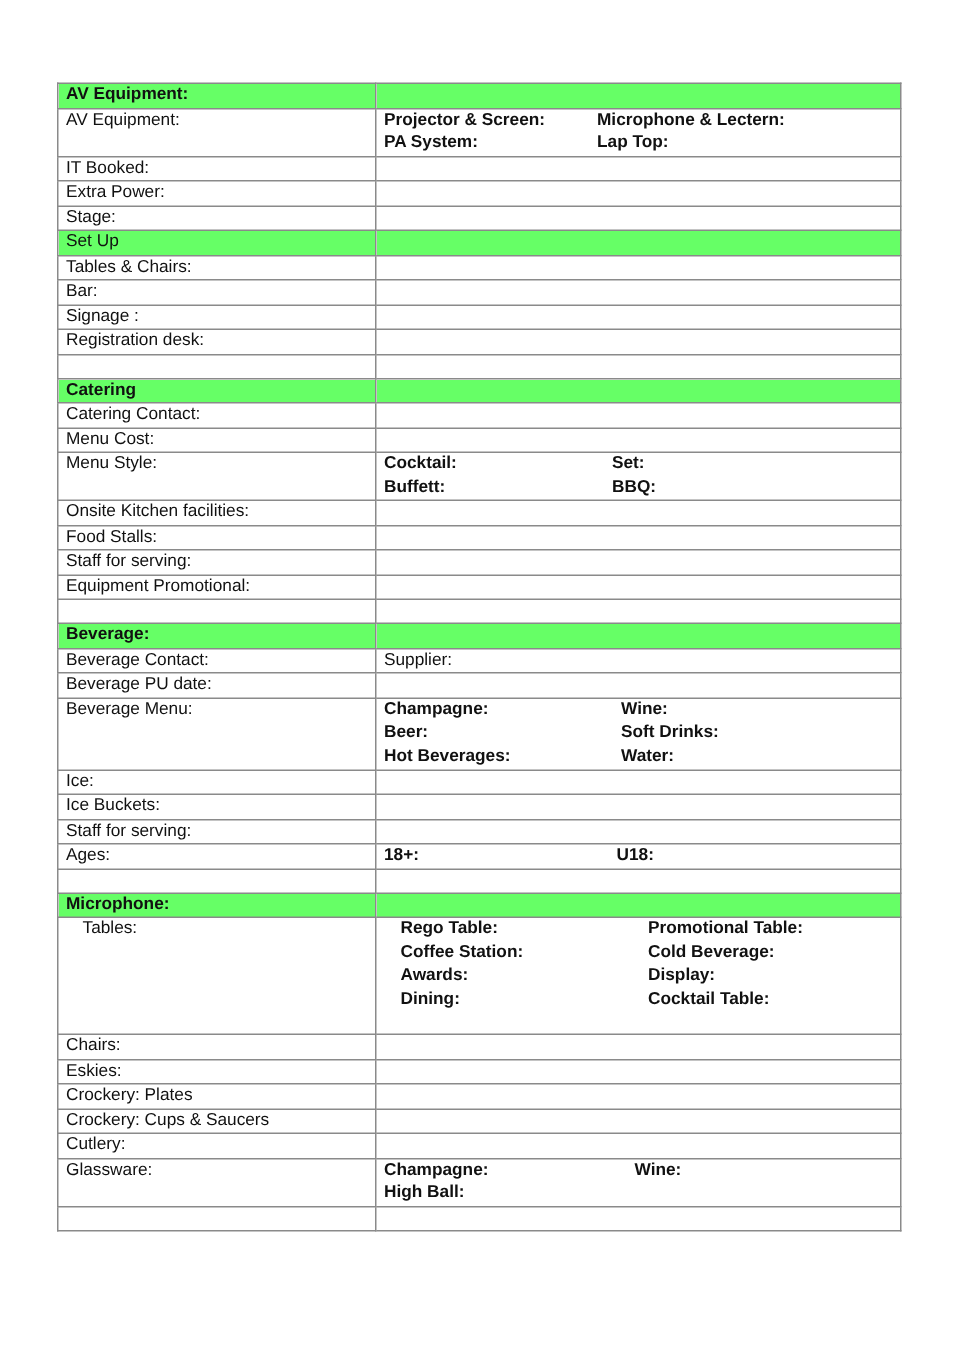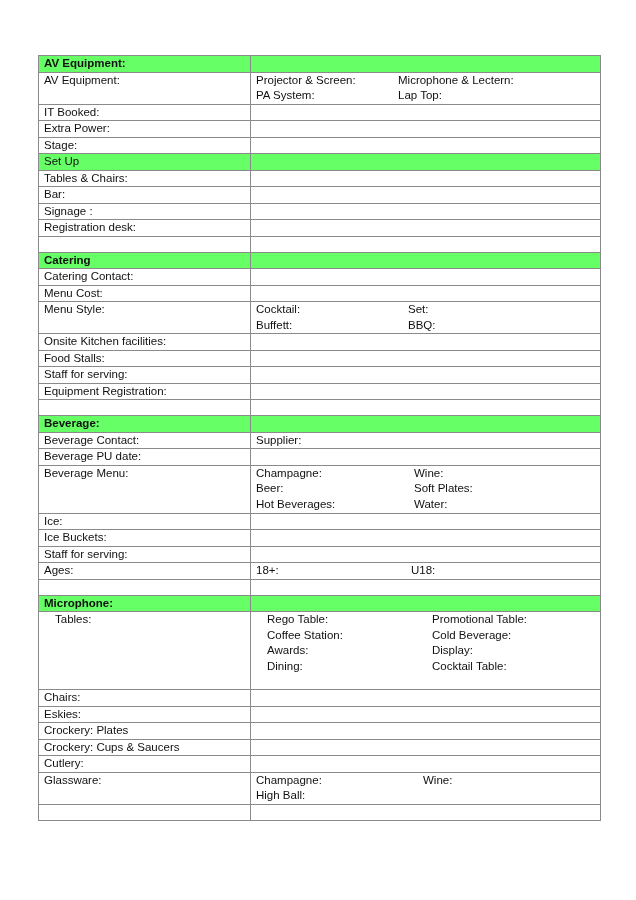--- a/index.html
+++ b/index.html
@@ -7,21 +7,21 @@
   table.form { position:absolute; left:38px; top:55px; width:562px; border-collapse:collapse; table-layout:fixed; }
   table.form td { border:1px solid #8a8a8a; padding:0 5px; vertical-align:top; line-height:15.5px; overflow:hidden; white-space:nowrap; }
   col.c1 { width:212px; }
   col.c2 { width:350px; }
   tr.hdr td { background:#66ff66; font-weight:bold; height:15px; }
   tr.hdr.plain td { font-weight:normal; }
   tr.r1 td { height:15px; }
   tr.r2 td { height:31px; }
   tr.r3 td { height:47px; }
   tr.r5 td { height:77px;padding-left:16px; }
-  .sub { display:grid; grid-template-columns: var(--c1, 142px) auto; column-gap:0; }
+  .sub { display:grid; grid-template-columns: var(--c1, 142px) auto; column-gap:0;font-weight:bold; }
   .sub span { display:block; }
 </style>
 </head>
 <body>
 
 <table class="form">
   <colgroup>
       <col class="c1">
       <col class="c2">
     </colgroup>
@@ -109,21 +109,21 @@
     </tr>
     <tr class="r1">
       <td>Food Stalls:</td>
       <td></td>
     </tr>
     <tr class="r1">
       <td>Staff for serving:</td>
       <td></td>
     </tr>
     <tr class="r1">
-      <td>Equipment Registration:</td>
+      <td>Equipment Promotional:</td>
       <td></td>
     </tr>
     <tr class="r1">
       <td></td>
       <td></td>
     </tr>
 
     <tr class="hdr">
       <td>Beverage:</td>
       <td></td>
@@ -136,21 +136,21 @@
       <td>Beverage PU date:</td>
       <td></td>
     </tr>
     <tr class="r3">
       <td>Beverage Menu:</td>
       <td>
         <div class="sub" style="--c1:158px">
           <span>Champagne:</span>
           <span>Wine:</span>
           <span>Beer:</span>
-          <span>Soft Plates:</span>
+          <span>Soft Drinks:</span>
           <span>Hot Beverages:</span>
           <span>Water:</span>
         </div>
       </td>
     </tr>
     <tr class="r1">
       <td>Ice:</td>
       <td></td>
     </tr>
     <tr class="r1">

